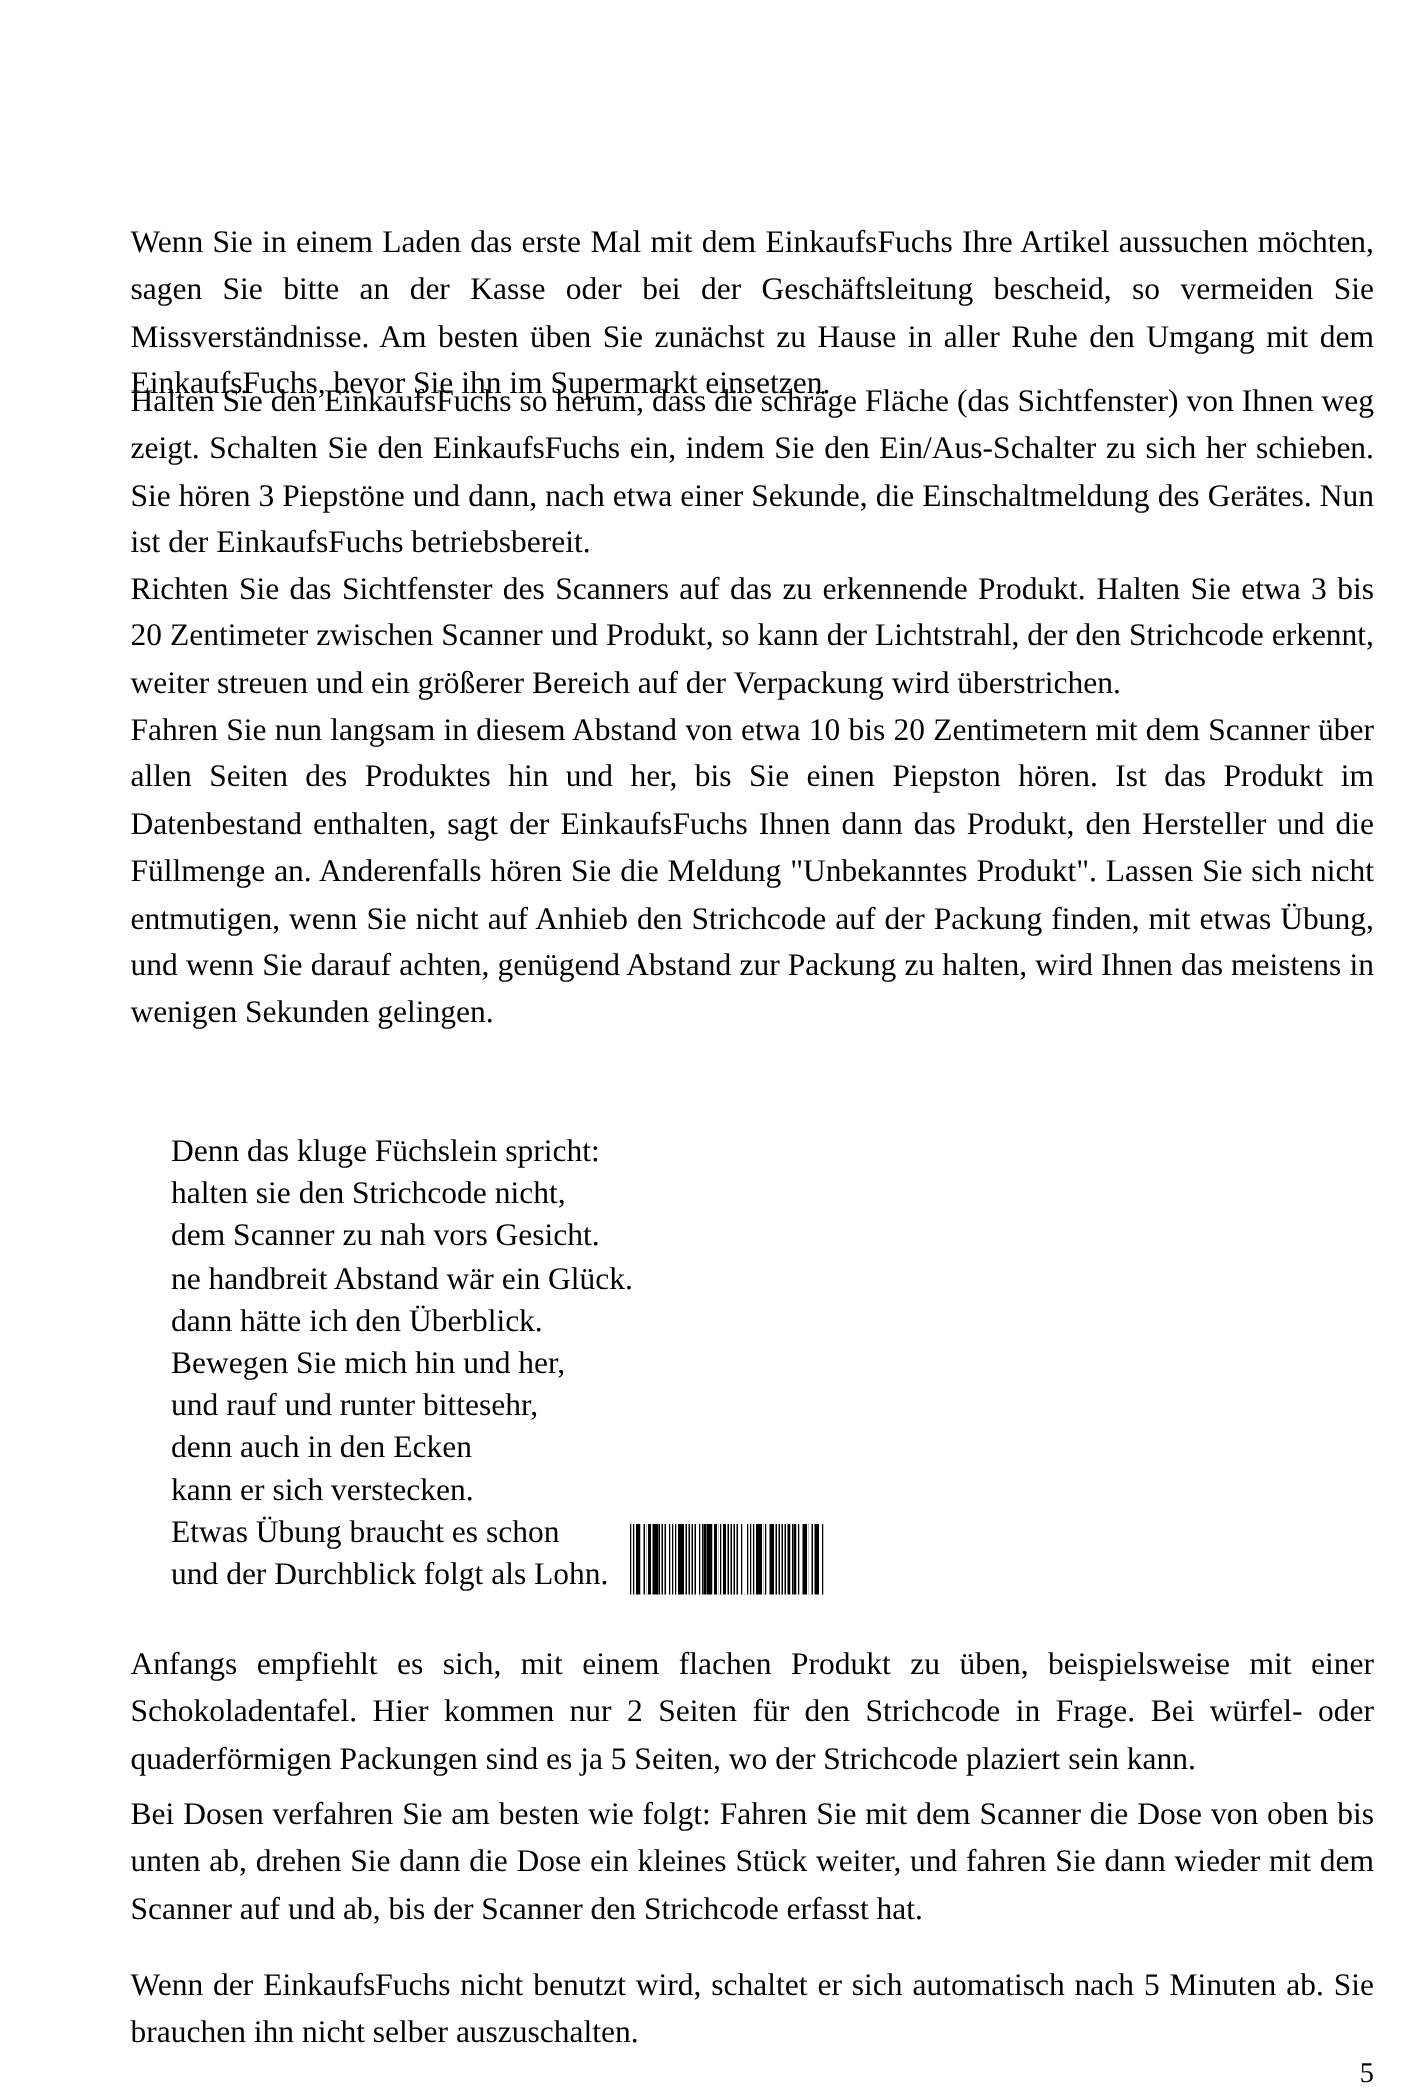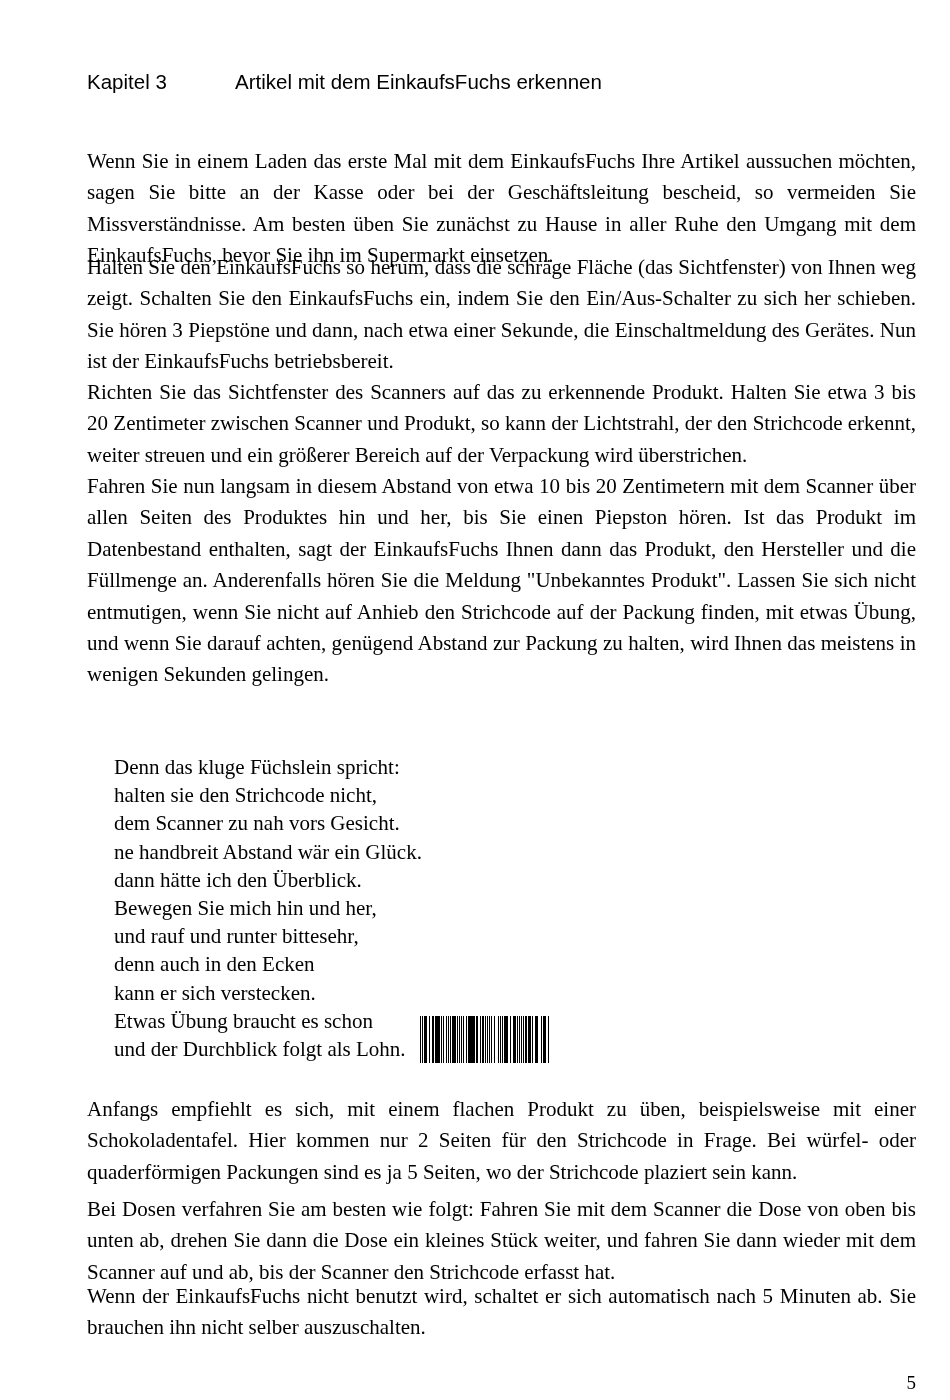--- a/index.html
+++ b/index.html
@@ -54,21 +54,21 @@
   .body-block p:last-child { text-align-last: left; }
 
   
   #para-1 { top: 126px; margin-top: 20px; }
   #para-2 { top: 252px; }
   #para-3 { top: 377px; }
   #para-4 { top: 471px; }
   #para-5 { top: 671px; }
   #para-7 { top: 1094px; }
   #para-8 { top: 1194px; }
-  #para-9 { top: 1281px; }
+  #para-9 { top: 1308px; }
 
   
   .poem {
     position: absolute;
     left: 87px;
     top: 753px;
     width: 420px;
     font-size: 21px;
     line-height: 28.2px;
     text-align: left;
@@ -103,23 +103,20 @@
     font-size: 19px;
     line-height: 22px;
     font-family: "Liberation Serif", "DejaVu Serif", serif;
   }
 </style>
 </head>
 <body>
 
 <div class="page">
 
-  <div class="header">
-    <span class="chapter-label">Kapitel 3</span><span class="chapter-title">Artikel mit dem EinkaufsFuchs erkennen</span>
-  </div>
 
   <div class="body-block" id="para-1">
     <p>Wenn Sie in einem Laden das erste Mal mit dem EinkaufsFuchs Ihre Artikel aussuchen möchten, sagen Sie bitte an der Kasse oder bei der Geschäftsleitung bescheid, so vermeiden Sie Missverständnisse. Am besten üben Sie zunächst zu Hause in aller Ruhe den Umgang mit dem EinkaufsFuchs, bevor Sie ihn im Supermarkt einsetzen.</p>
   </div>
 
   <div class="body-block" id="para-2">
     <p>Halten Sie den EinkaufsFuchs so herum, dass die schräge Fläche (das Sichtfenster) von Ihnen weg zeigt. Schalten Sie den EinkaufsFuchs ein, indem Sie den Ein/Aus-Schalter zu sich her schieben. Sie hören 3 Piepstöne und dann, nach etwa einer Sekunde, die Einschaltmeldung des Gerätes. Nun ist der EinkaufsFuchs betriebsbereit.</p>
   </div>
 
   <div class="body-block" id="para-3">

